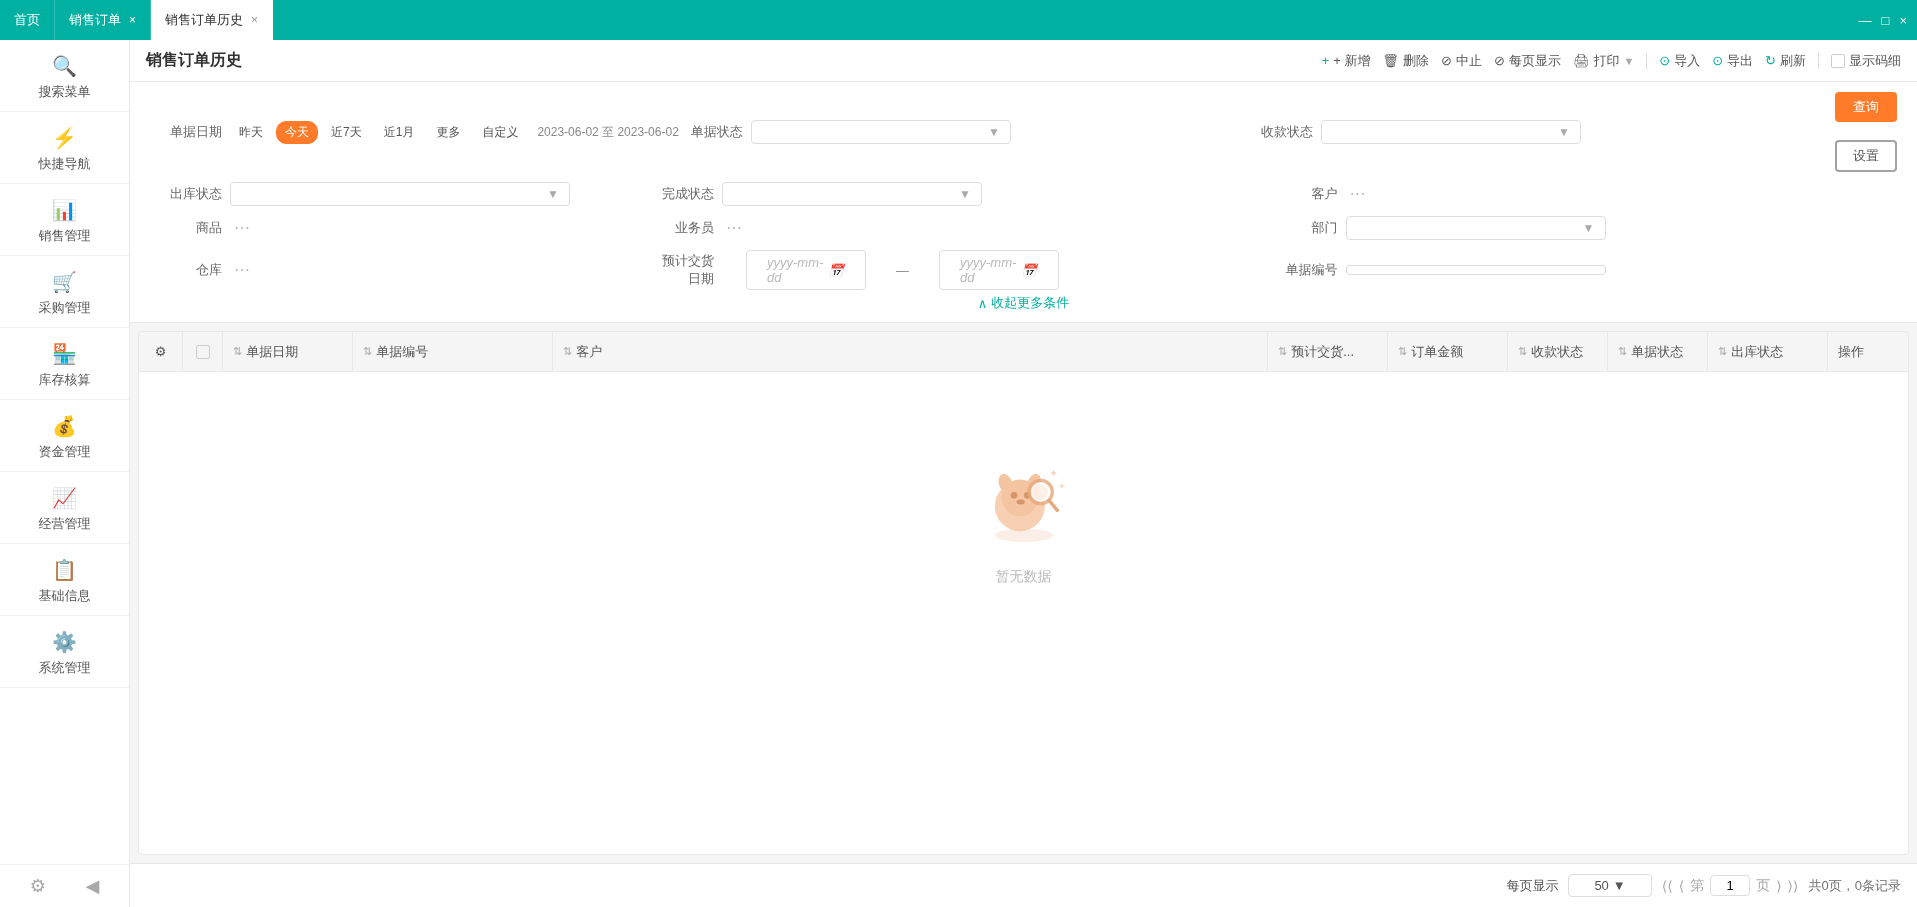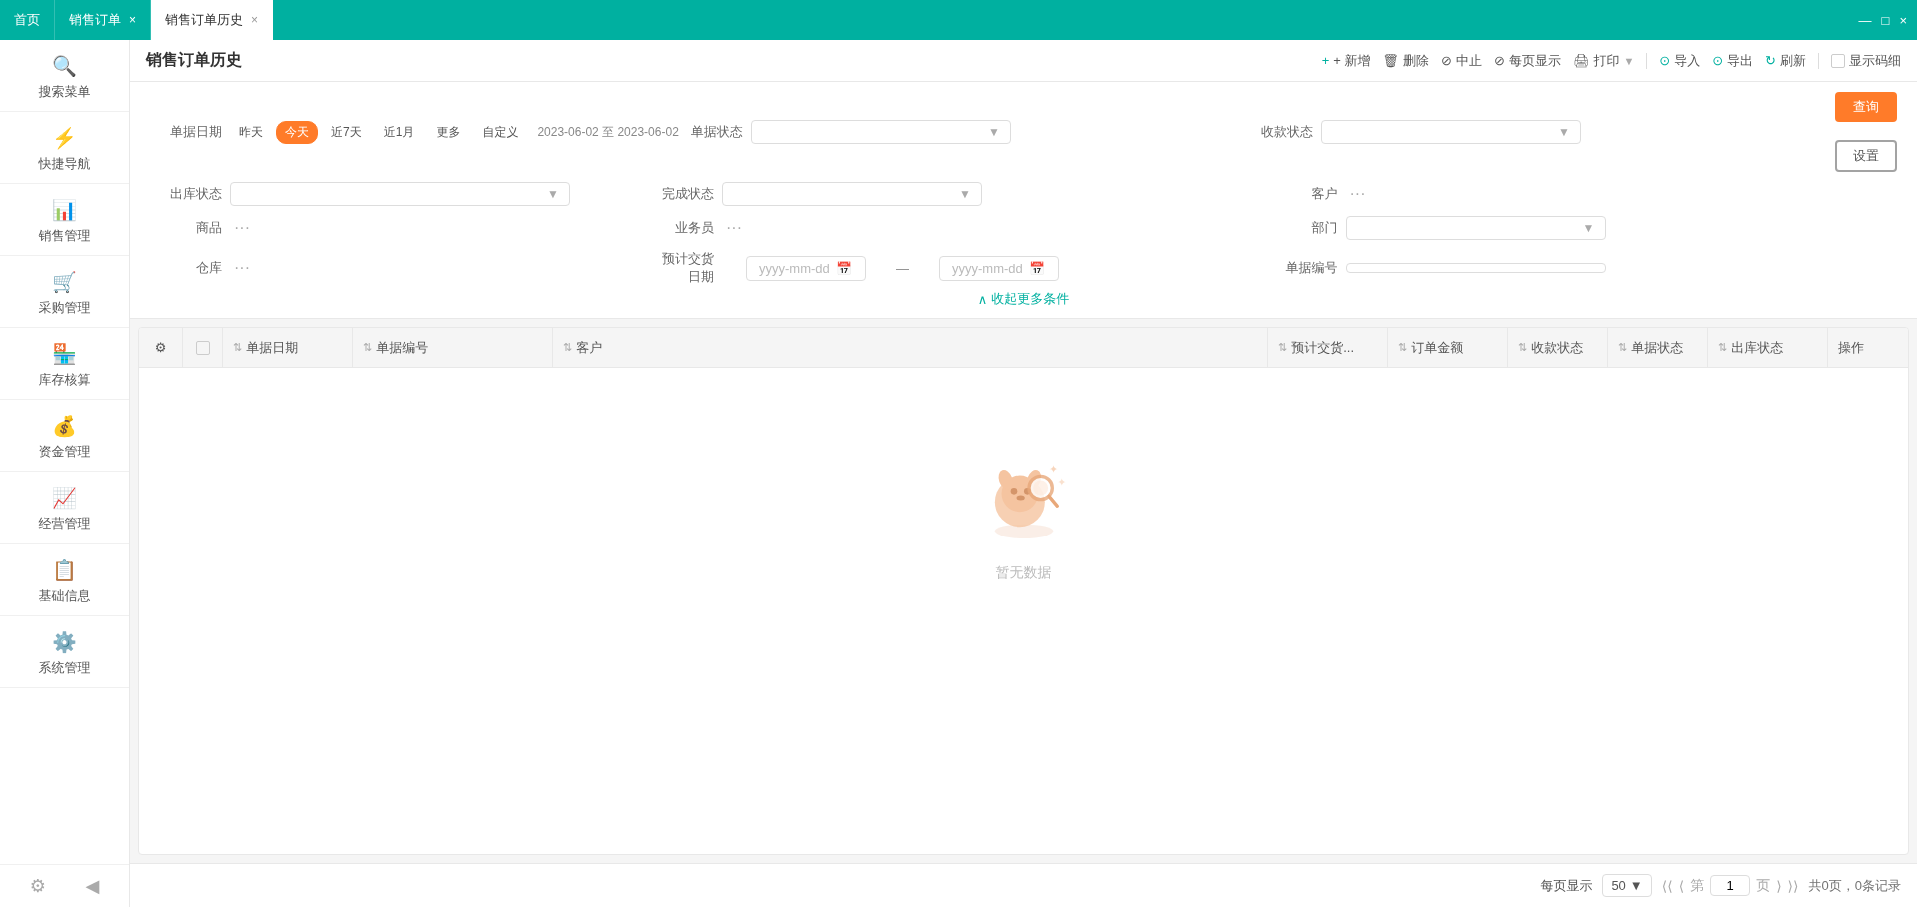--- a/index.html
+++ b/index.html
@@ -196,28 +196,29 @@
       width: 72px;
       color: #666;
       font-size: 13px;
       text-align: right;
       padding-right: 8px;
       flex-shrink: 0;
     }
     .date-input {
       border: 1px solid #ddd;
       border-radius: 4px;
-      padding: 4px 12px;
+      padding: 4px 20px;
       font-size: 12px;
       color: #bbb;
       width: 120px;
       display: flex;
       align-items: center;
       justify-content: space-between;
       cursor: pointer;
+      font-style: italic;
     }
     .date-sep { padding: 0 6px; color: #888; }
     .collapse-btn {
       display: flex;
       align-items: center;
       justify-content: center;
       color: #00b0a0;
       cursor: pointer;
       font-size: 13px;
       gap: 4px;
@@ -297,21 +298,21 @@
       gap: 10px;
       flex-shrink: 0;
       font-size: 13px;
       color: #555;
     }
     .page-size-select {
       display: flex;
       align-items: center;
       border: 1px solid #ddd;
       border-radius: 4px;
-      padding: 3px 8px;
+      padding: 3px 25px;
       gap: 4px;
       cursor: pointer;
     }
     .page-nav {
       display: flex;
       align-items: center;
       gap: 6px;
     }
     .page-nav span { cursor: pointer; color: #aaa; font-size: 14px; }
     .page-input {

